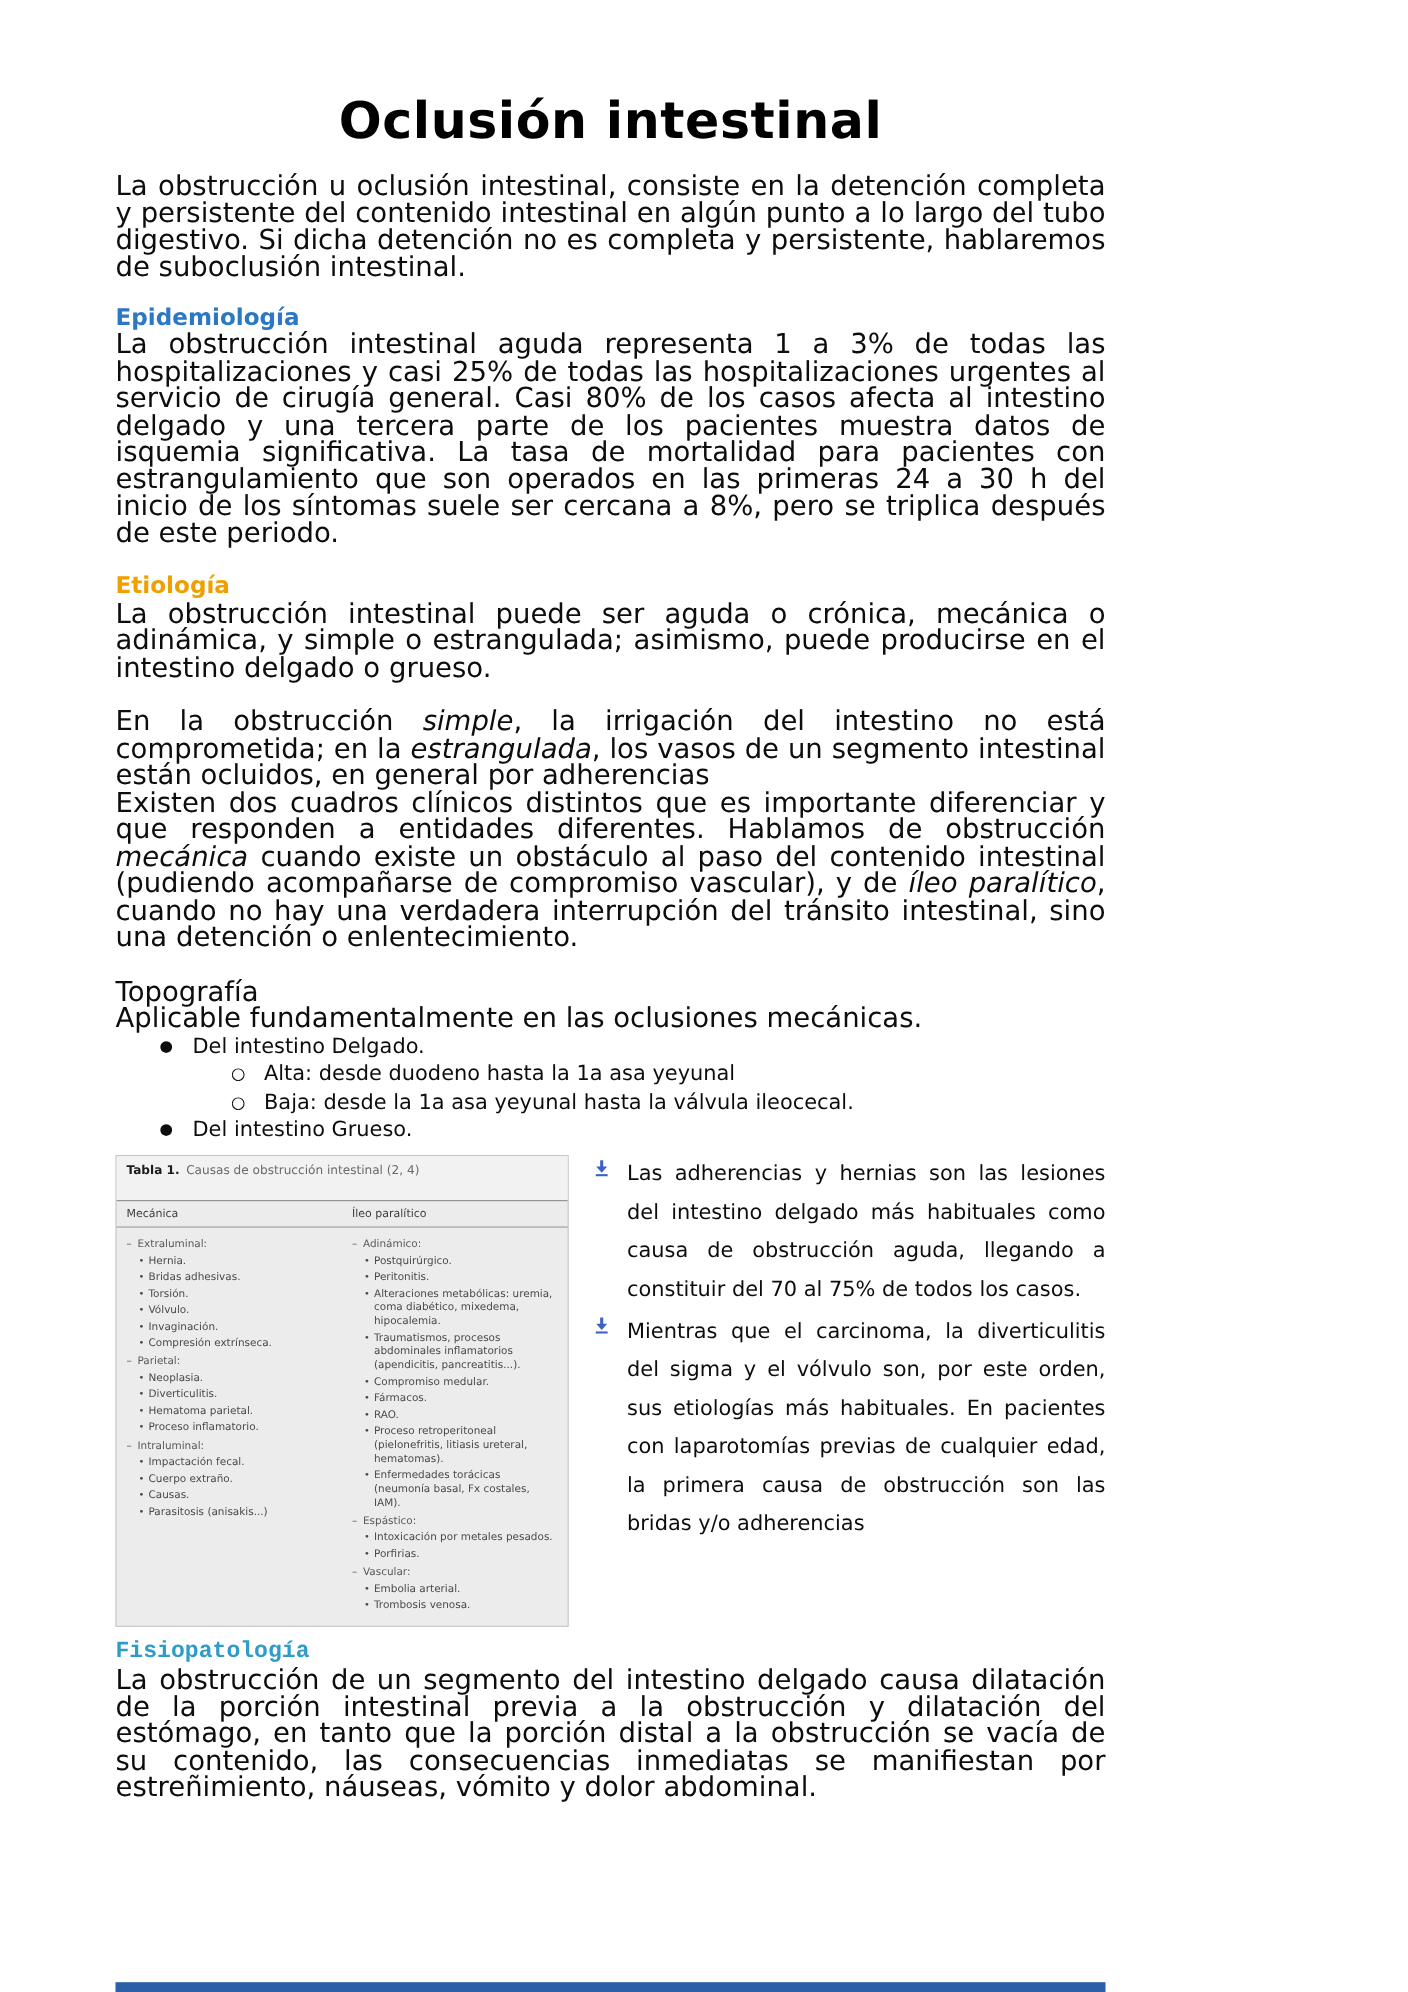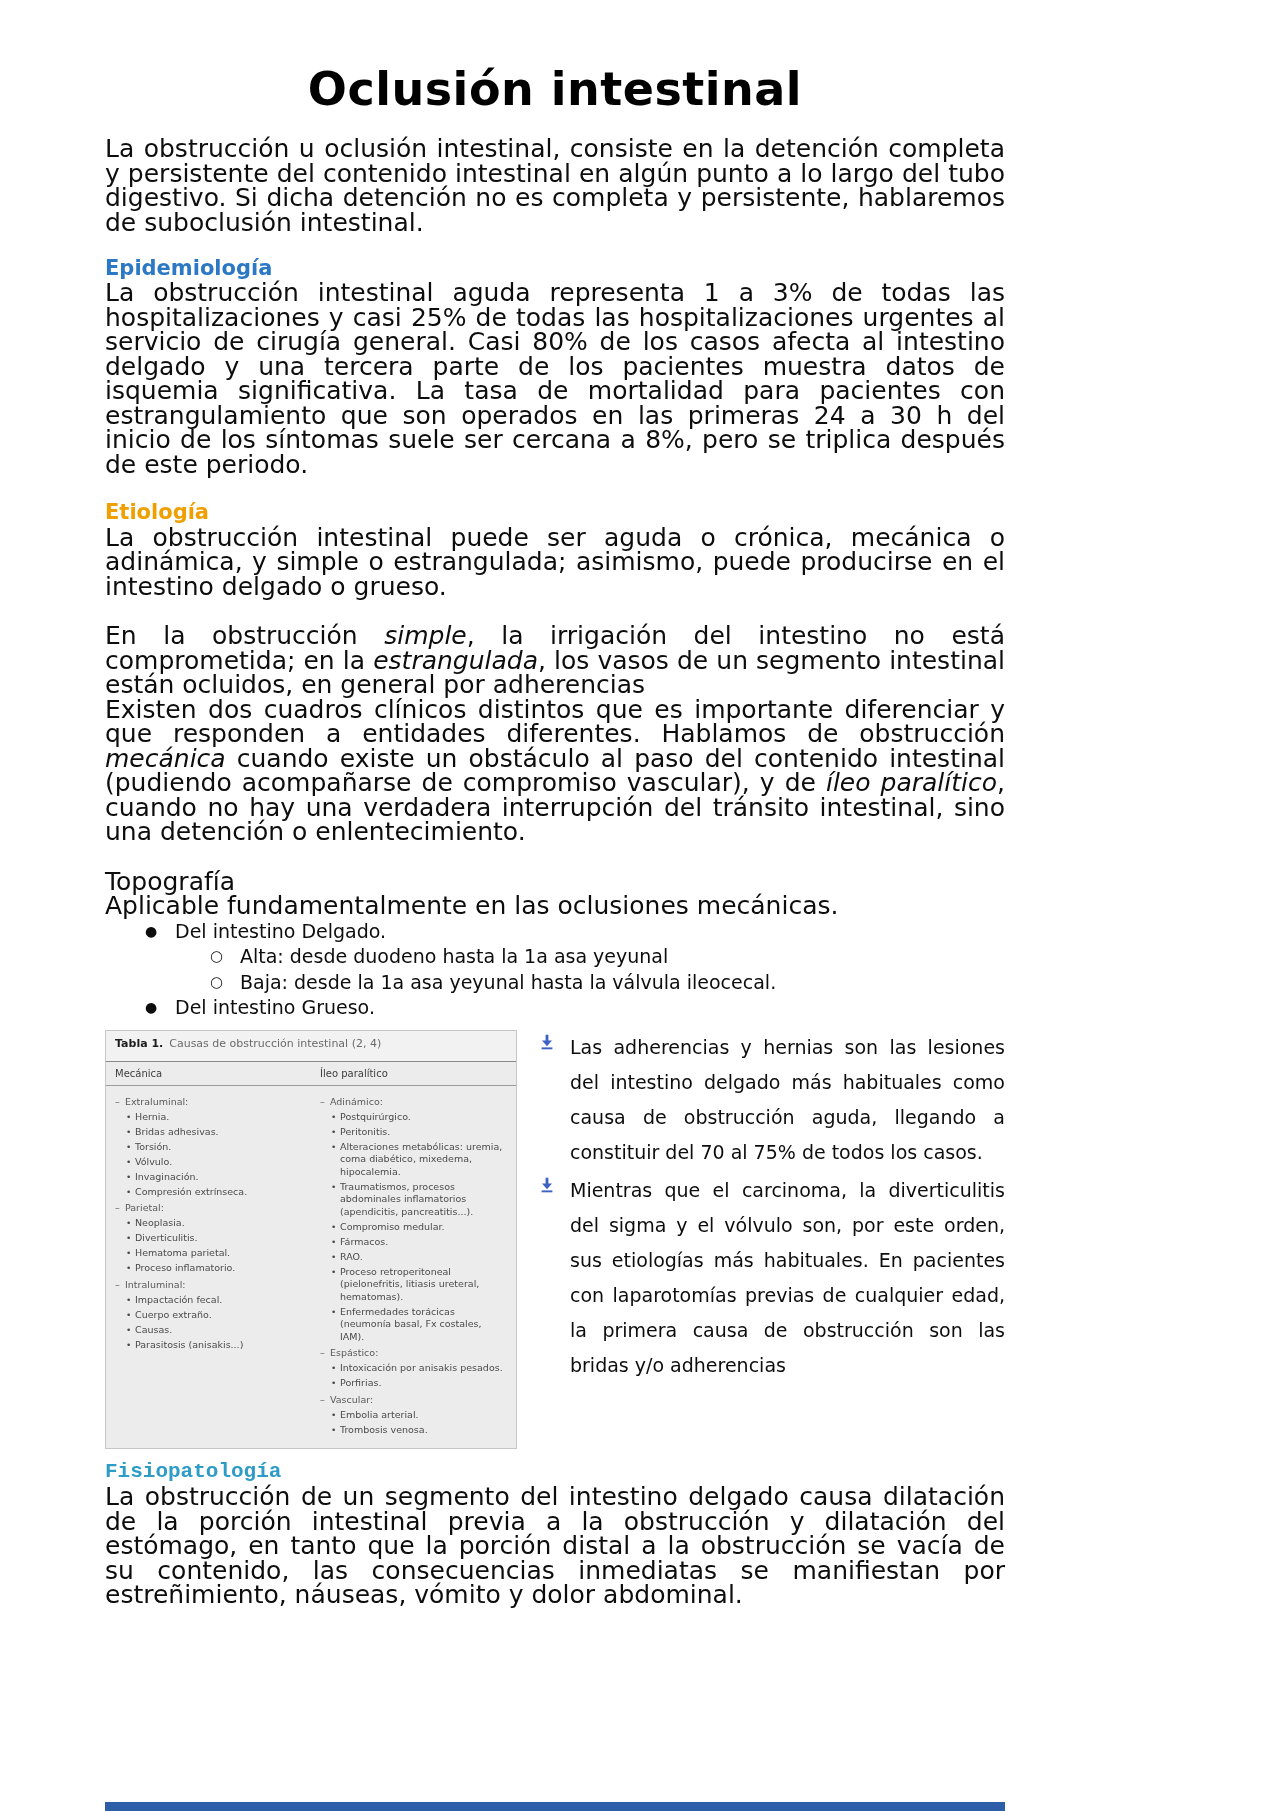--- a/index.html
+++ b/index.html
@@ -9,21 +9,21 @@
   .page {
     position:relative;
     width:1280px; height:1811px;
     margin:0 auto;
     background:#fff;
     padding:0 275px 0 105px;
     overflow:hidden;
   }
 
   .doc-title {
-    padding-top:62px;
+    padding-top:82px;
     font-size:46px; line-height:1.2;
     font-weight:bold; text-align:center;
     letter-spacing:0.5px; color:#000;
   }
 
   .h2 { font-size:21px; line-height:1.25; font-weight:bold; }
   .h2.c-def { color:var(--definicion,#9b30d2); margin-top:18px; }
   .h2.c-epi { color:var(--epidemiologia,#2b78c4); margin-top:20px; }
   .h2.c-eti { color:var(--etiologia,#efa000); margin-top:22px; }
   .h2.c-fis { color:var(--fisiopatologia,#2d9cc7); margin-top:10px;font-family:Liberation Mono, monospace; }
@@ -46,21 +46,21 @@
   
   .figure-row { display:flex; margin-top:9px; align-items:flex-start; }
 
   .tabla {
     width:412px; flex:0 0 412px;
     background:#ececec;
     border:1px solid #c6c6c6;
     font-size:9.5px; color:#4a4a4a;
   }
   .tabla-caption {
-    padding:6px 9px 11px;
+    padding:6px 9px 21px;
     font-size:11px; color:#6a6a6a;
     border-bottom:1px solid #8a8a8a;
     background:#f2f2f2;
   }
   .tabla-caption b { color:#1c1c1c; margin-right:6px; }
   .tabla-head { display:flex; border-bottom:1px solid #9a9a9a; }
   .tabla-head .th { width:50%; padding:6px 9px; font-size:10px; color:#3d3d3d; }
   .tabla-cols { display:flex; padding:4px 0 12px; }
   .tcol { width:50%; padding:2px 8px 0 9px; }
   .tgroup { display:flex; margin-top:4px; color:#5a5a5a; line-height:12.5px; }
@@ -241,21 +241,21 @@
             <div class="titem">
               <span class="dot">•</span>
               <span class="ti-text">Enfermedades torácicas (neumonía basal, Fx costales, IAM).</span>
             </div>
             <div class="tgroup">
               <span class="dash">–</span>
               <span>Espástico:</span>
             </div>
             <div class="titem">
               <span class="dot">•</span>
-              <span class="ti-text">Intoxicación por anisakis pesados.</span>
+              <span class="ti-text">Intoxicación por metales pesados.</span>
             </div>
             <div class="titem">
               <span class="dot">•</span>
               <span class="ti-text">Porfirias.</span>
             </div>
             <div class="tgroup">
               <span class="dash">–</span>
               <span>Vascular:</span>
             </div>
             <div class="titem">

